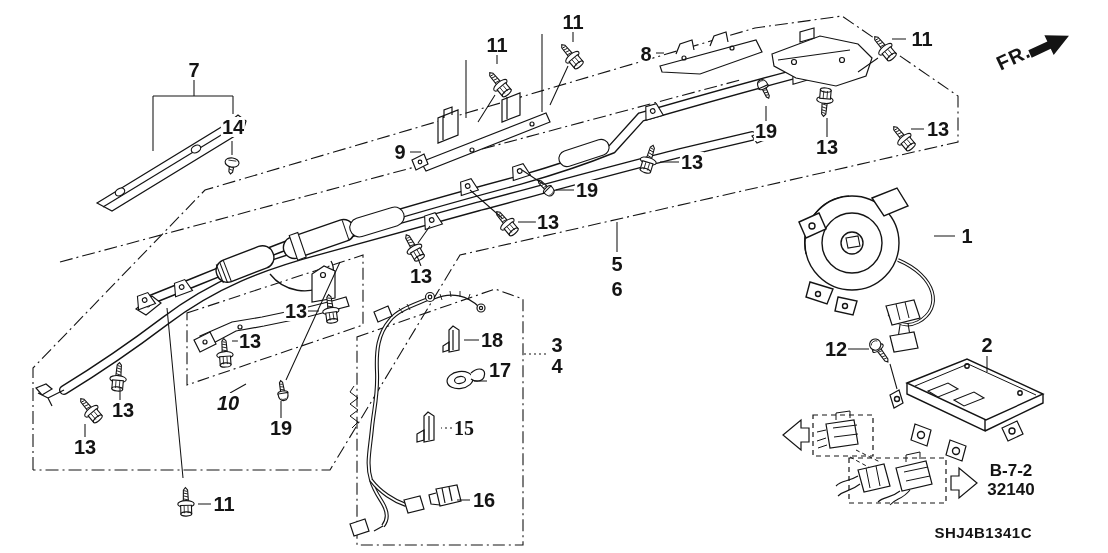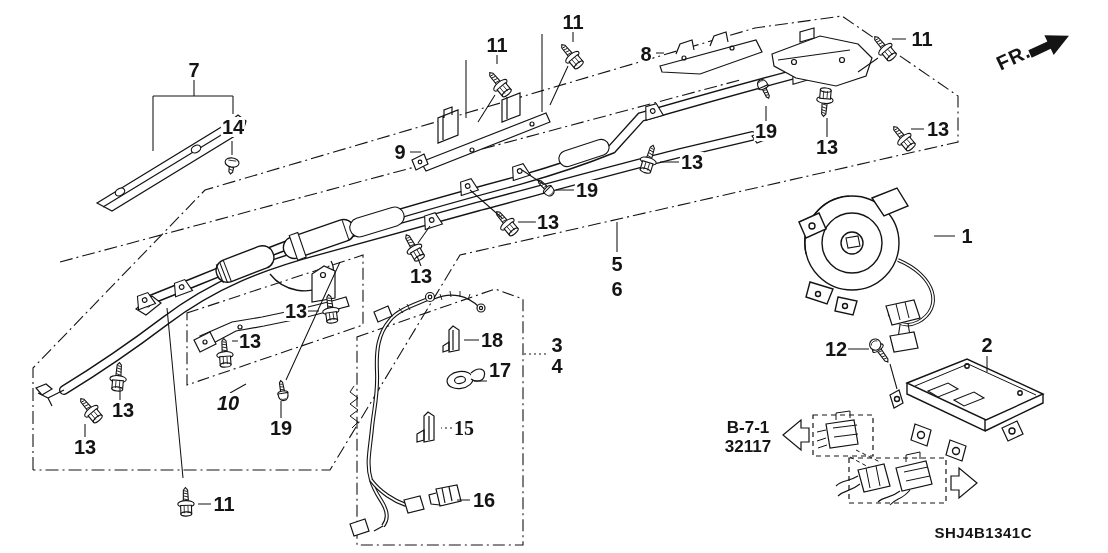--- a/index.html
+++ b/index.html
@@ -316,21 +316,21 @@
       <div class="callout" style="left: 500px; top: 370px;">17</div>
       <div class="callout" style="left: 464px; top: 428px; font-family: Liberation Serif, serif;">15</div>
       <div class="callout" style="left: 484px; top: 500px;">16</div>
       <div class="callout" style="left: 836px; top: 349px; text-align: right;">12</div>
       <div class="callout" style="left: 987px; top: 345px;">2</div>
       <div class="callout" style="left: 967px; top: 236px;">1</div>
     </div>
 
 <div class="fr-label">FR.</div>
 
-<div class="ref" style="left:712px;top:418px;width:72px;">
-  <span>B-7-1</span>
-  <span>32117</span>
+
+<div class="ref" style="left:972px;top:461px;width:78px;">
+  <span>B-7-2</span>
+  <span>32140</span>
 </div>
 
-
 <div class="code">SHJ4B1341C</div>
 
 </div>
 
 </body></html>

